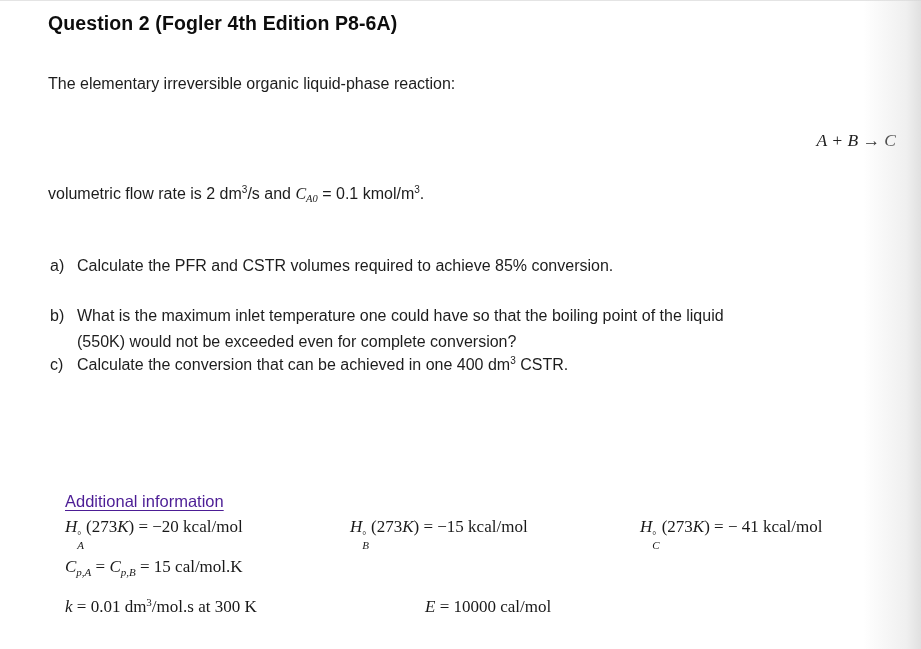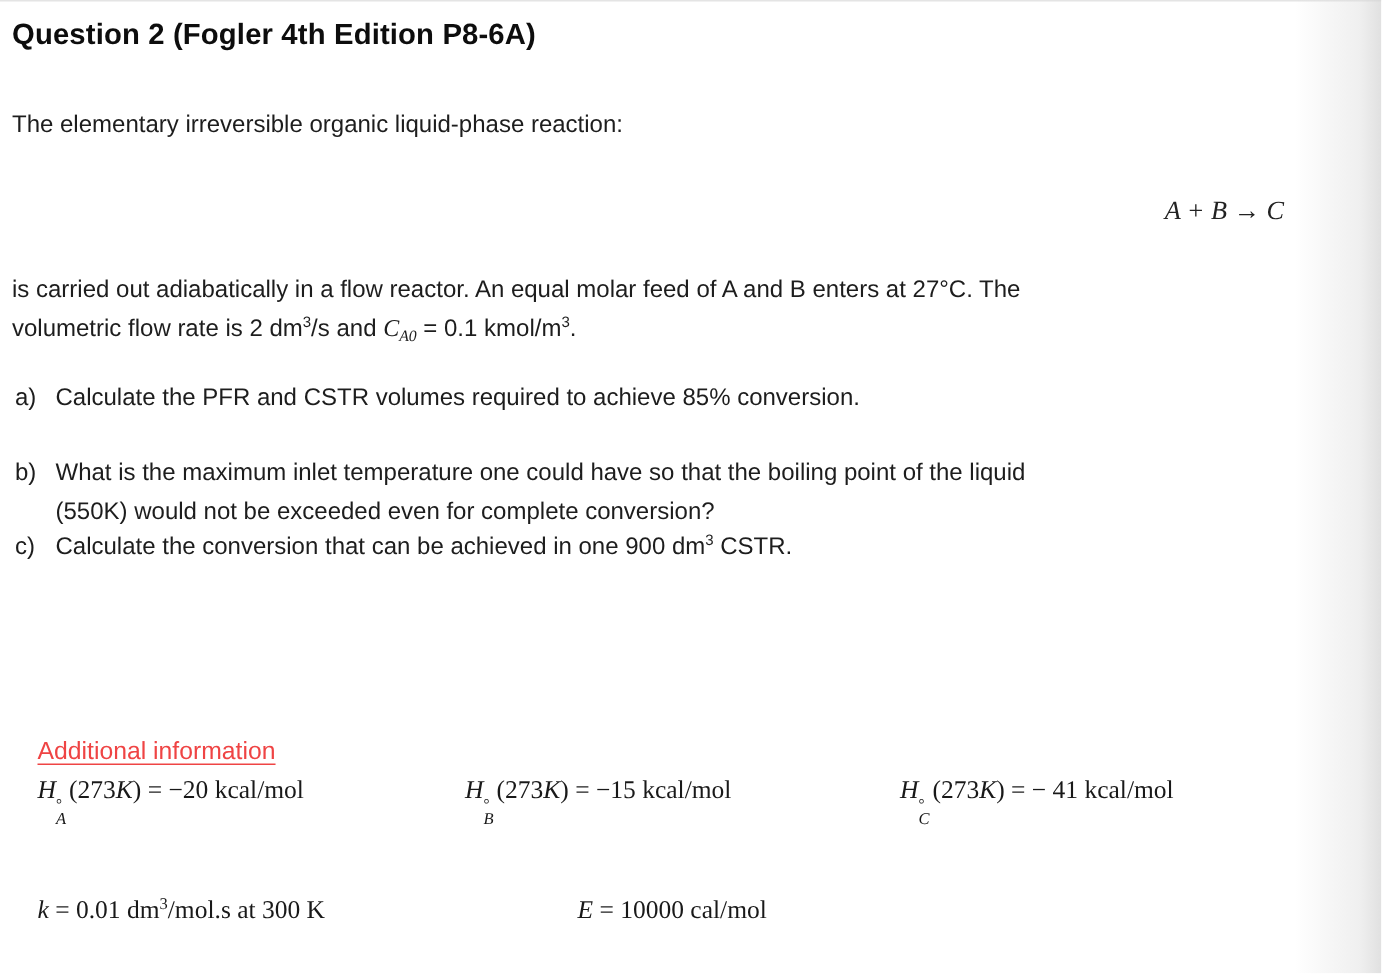--- a/index.html
+++ b/index.html
@@ -3,33 +3,33 @@
 <meta charset="utf-8">
 <style>
   html,body{margin:0;padding:0;background:#fff;}
   .frame{
     position:relative;width:921px;height:649px;background:#ffffff;overflow:hidden;
     font-family:"Liberation Sans",sans-serif;color:#1d1d1d;
   }
   .topline{position:absolute;top:0;left:0;width:100%;height:1px;background:#e4e4e4;}
   .edge{position:absolute;top:0;right:0;width:58px;height:100%;
     background:linear-gradient(to right, rgba(236,236,236,0) 0%, rgba(220,220,220,0.45) 75%, rgba(214,214,214,0.75) 100%);}
-  .abs{position:absolute;white-space:nowrap;}
+  .abs{position:absolute;white-space:nowrap;margin-left:40px;}
   .title{left:8px;top:12px;font-size:19.5px;font-weight:700;color:#0d0d0d;letter-spacing:0.1px;}
   .intro{left:8px;top:75px;font-size:16px;text-align:center;}
   .reaction{left:0;top:130px;width:856px;text-align:right;
     font-family:"Liberation Serif",serif;font-style:italic;font-size:17.5px;color:#222;}
   .para{left:8px;top:181px;font-size:16px;line-height:26px;}
   .para .line{white-space:nowrap;}
   .item{left:10px;font-size:16px;}
   .item .ilabel{display:inline-block;}
   .item .itext{position:absolute;left:27px;white-space:nowrap;}
   .item .iline2{position:absolute;left:27px;top:26px;white-space:nowrap;}
   .note{left:48px;top:396px;font-size:14px;line-height:28px;color:#161616;}
-  .addhead{left:25px;top:492px;font-size:16.5px;text-decoration:underline;text-underline-offset:3px;color:#ef4444;}
+  .addhead{left:25px;top:492px;font-size:16.5px;text-decoration:underline;text-underline-offset:3px;color:#4c1d95;}
   .math{font-family:"Liberation Serif",serif;font-size:17px;color:#191919;}
   .mvar{font-style:italic;}
   .sup{font-size:10px;position:relative;top:-6px;}
   .ivar{font-family:"Liberation Serif",serif;font-style:italic;}
   .isub{font-size:10.5px;position:relative;top:3px;font-family:"Liberation Serif",serif;font-style:italic;text-align:center;}
   .mstack{display:inline-flex;flex-direction:column;align-items:flex-start;line-height:1;vertical-align:-7px;margin-right:2px;}
   .mstack .mdeg{font-size:10px;height:9px;}
   .mstack .mletter{font-size:11px;font-style:italic;}
   .msub{font-size:11px;position:relative;top:4px;font-style:italic;}
   .msup{font-size:11px;position:relative;top:-6px;}
@@ -40,58 +40,58 @@
 <div class="frame">
   <div class="topline"></div>
 
   <div class="abs title">Question 2 (Fogler 4th Edition P8-6A)</div>
 
   <div class="abs intro">The elementary irreversible organic liquid-phase reaction:</div>
 
   <div class="abs reaction">A + B → C</div>
 
   <div class="abs para">
-    <div class="line">is carried out adiabatically in a flow reactor. An equal molar feed of A and B enters at 27°C. The</div>
     <div class="line"><span>volumetric flow rate is 2 dm</span><span class="sup">3</span><span>/s and </span><span class="ivar">C</span><span class="isub">A0</span><span> = 0.1 kmol/m</span><span class="sup">3</span><span>.</span></div>
   </div>
 
   <div class="abs item" style="top:257px;">
     <span class="ilabel">a)</span>
     <span class="itext">Calculate the PFR and CSTR volumes required to achieve 85% conversion.</span>
   </div>
 
   <div class="abs item" style="top:307px;">
     <span class="ilabel">b)</span>
     <span class="itext">What is the maximum inlet temperature one could have so that the boiling point of the liquid</span>
     <span class="iline2">(550K) would not be exceeded even for complete conversion?</span>
   </div>
 
   <div class="abs item" style="top:356px;">
     <span class="ilabel">c)</span>
-    <span class="itext"><span>Calculate the conversion that can be achieved in one 900 dm</span><span class="sup">3</span><span> CSTR.</span></span>
+    <span class="itext"><span>Calculate the conversion that can be achieved in one 400 dm</span><span class="sup">3</span><span> CSTR.</span></span>
   </div>
 
 
   <div class="abs addhead">Additional information</div>
 
   <div class="abs math" style="left:25px;top:517px;"><span class="mvar">H</span><span class="mstack">
         <span class="mdeg">°</span>
         <span class="mletter">A</span>
       </span><span>(273</span><span class="mvar">K</span><span>) = −20 kcal/mol</span></div>
 
   <div class="abs math" style="left:310px;top:517px;"><span class="mvar">H</span><span class="mstack">
         <span class="mdeg">°</span>
         <span class="mletter">B</span>
       </span><span>(273</span><span class="mvar">K</span><span>) = −15 kcal/mol</span></div>
 
   <div class="abs math" style="left:600px;top:517px;"><span class="mvar">H</span><span class="mstack">
         <span class="mdeg">°</span>
         <span class="mletter">C</span>
       </span><span>(273</span><span class="mvar">K</span><span>) = − 41 kcal/mol</span></div>
 
+  <div class="abs math" style="left:25px;top:557px;"><span class="mvar">C</span><span class="msub">p,A</span><span> = </span><span class="mvar">C</span><span class="msub">p,B</span><span> = 15 cal/mol.K</span></div>
 
 
   <div class="abs math" style="left:25px;top:597px;"><span class="mvar">k</span><span> = 0.01 dm</span><span class="msup">3</span><span>/mol.s  at 300 K</span></div>
 
   <div class="abs math" style="left:385px;top:597px;"><span class="mvar">E</span><span> = 10000 cal/mol</span></div>
 
   <div class="edge"></div>
 </div>
 
 </body></html>

